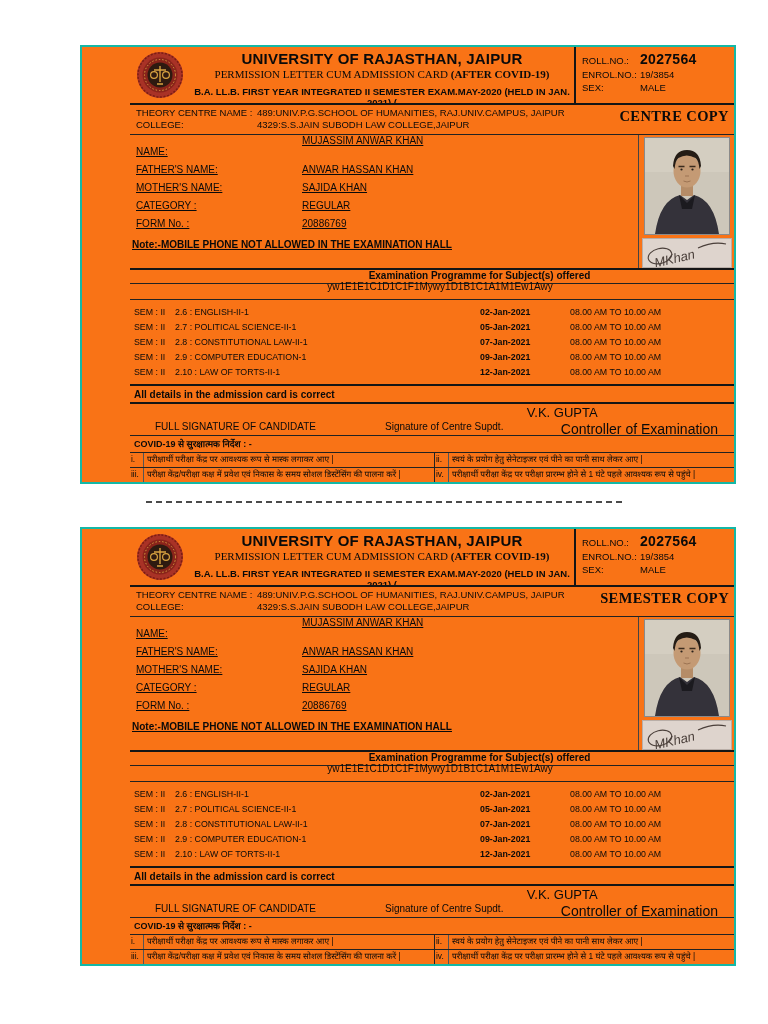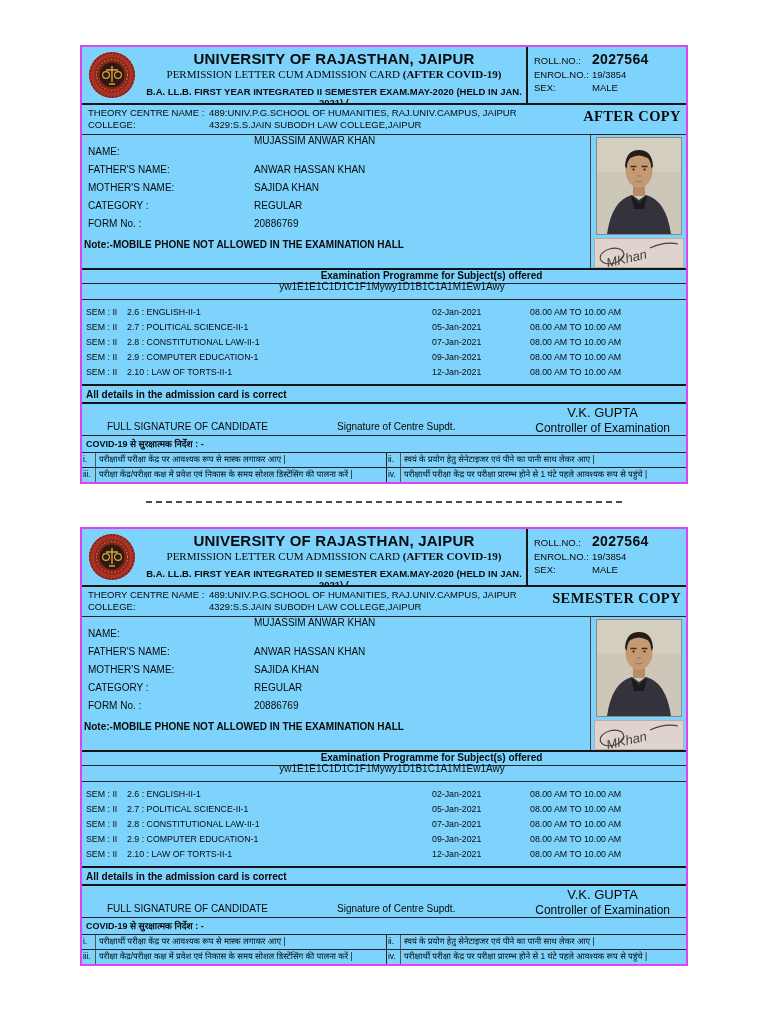--- a/index.html
+++ b/index.html
@@ -1,21 +1,21 @@
 <!DOCTYPE html>
 <html><head>
 <meta charset="utf-8">
 <style>
   html,body { margin:0; padding:0; }
   body {
     width:768px; height:1024px; background:#ffffff; overflow:hidden;
     font-family:"Liberation Sans", sans-serif; color:#0a0a0a;
     -webkit-font-smoothing:antialiased;
   }
-  .card { width:604px; margin-left:80px; border:2px solid #d946ef; background:#7dd3fc; }
+  .card { width:604px; margin-left:80px; border:2px solid #14b8a6; background:#f97316;padding-left:48px; }
   .card-1 { margin-top:45px; }
   .separator { width:476px; height:0; border-top:2px dashed #4a4a4a; margin:17px 0 0 146px; }
   .card-2 { margin-top:24px; }
 
   
   .hdr { display:flex; height:56px; border-bottom:2px solid #151515; }
   .hdr-logo { width:60px; display:flex; align-items:center; justify-content:center; }
   .hdr-titles { flex:1; text-align:center; padding-top:3px; overflow:hidden; }
   .t1 { font-size:15px; font-weight:bold; letter-spacing:.2px; }
   .t2 { font-family:"Liberation Serif", serif; font-size:11px; margin-top:1px; }
@@ -27,50 +27,50 @@
   .roll-big { font-size:14px; font-weight:bold; letter-spacing:.3px; }
 
   
   .centre { position:relative; border-bottom:1px solid #222; padding:2px 0 3px 6px; font-size:9.5px; }
   .c-row { display:flex; line-height:12px; }
   .c-row .lab { width:121px; flex-shrink:0; }
   .copy-label { position:absolute; right:5px; top:3px; font-family:"Liberation Serif", serif; font-weight:bold; font-size:14.5px; letter-spacing:.4px; }
 
   
   .details { display:flex; height:133px; }
-  .d-left { flex:1; padding-left:6px; }
+  .d-left { flex:1; padding-left:6px;text-decoration:underline; }
   .d-name-val { height:11px; font-size:10px; padding-left:166px; line-height:11px; }
   .d-row { height:18px; display:flex; font-size:10px; }
   .d-row .lab { width:166px; flex-shrink:0; }
   .d-note { font-size:10px; font-weight:bold; margin-top:3px; margin-left:-4px; }
   .d-right { width:95px; border-left:1px solid #444; display:flex; flex-direction:column; align-items:center; }
   .photo { width:84px; height:96px; border:1px solid #8a8a8a; margin-top:2px; background:#cdc7ba; }
   .photo svg { display:block; }
   .sig-box { width:88px; height:28px; margin-top:3px; background:#ded4cd; border:1px solid #b9aea7; overflow:hidden; }
 
   
   .exam-hdr { border-top:2px solid #151515; border-bottom:1px solid #222; height:13px; display:flex; align-items:center; font-size:10px;flex-direction:column; }
   .eh-title { font-weight:bold; margin-left:95px; }
   .eh-code { margin-left:16px; }
   .empty-row { height:15px; border-bottom:1px solid #222; }
   .subjects { padding:4px 0 5px 0; border-bottom:2px solid #151515; }
   .s-row { display:flex; height:15px; align-items:center; font-size:8.8px; }
   .s-sem { width:41px; padding-left:4px; flex-shrink:0; }
   .s-course { width:305px; flex-shrink:0; }
-  .s-date { width:98px; flex-shrink:0; }
+  .s-date { width:90px; flex-shrink:0;font-weight:bold; }
   .s-time { flex:1; }
 
   
   .all-details { height:16px; border-bottom:2px solid #151515; display:flex; align-items:center; font-size:10px; font-weight:bold; padding-left:4px;text-align:center; }
   .sigs { position:relative; height:31px; font-size:10px; }
   .sig-cand { position:absolute; left:25px; bottom:3px; }
   .sig-centre { position:absolute; left:255px; bottom:3px; }
-  .controller { position:absolute; right:16px; top:1px; text-align:center; }
+  .controller { position:absolute; right:16px; top:1px; }
   .ctrl-name { font-size:13px; }
-  .ctrl-title { font-size:12px; margin-top:1px; }
+  .ctrl-title { font-size:14px; margin-top:1px;margin-left:34px; }
 
   .covid { border-top:1px solid #222; font-size:8.4px; }
   .covid-hdr { font-weight:bold; border-bottom:1px solid #222; padding:1px 0 2px 4px; font-size:9px; }
   .covid-grid { display:grid; grid-template-columns:305px 1fr; }
   .covid-cell { display:flex; min-height:14px; }
   .covid-cell.row1 { border-bottom:1px solid #222; }
   .covid-cell.colL { border-right:1px solid #222; }
   .cnum { width:12px; flex-shrink:0; border-right:1px solid #555; padding:1px 0 0 1px; }
   .ctext { padding:1px 3px 1px 3px; line-height:1.25; }
 </style>
@@ -117,21 +117,21 @@
 
   <div class="centre">
     <div class="c-row">
         <span class="lab">THEORY CENTRE NAME :</span>
         <span>489:UNIV.P.G.SCHOOL OF HUMANITIES, RAJ.UNIV.CAMPUS, JAIPUR</span>
       </div>
     <div class="c-row">
         <span class="lab">COLLEGE:</span>
         <span>4329:S.S.JAIN SUBODH LAW COLLEGE,JAIPUR</span>
       </div>
-    <div class="copy-label">AFTER COPY</div>
+    <div class="copy-label">CENTRE COPY</div>
   </div>
 
   <div class="details">
     <div class="d-left">
       <div class="d-name-val">MUJASSIM ANWAR KHAN</div>
       <div class="d-row">
           <span class="lab">NAME:</span>
           <span></span>
         </div>
       <div class="d-row">

